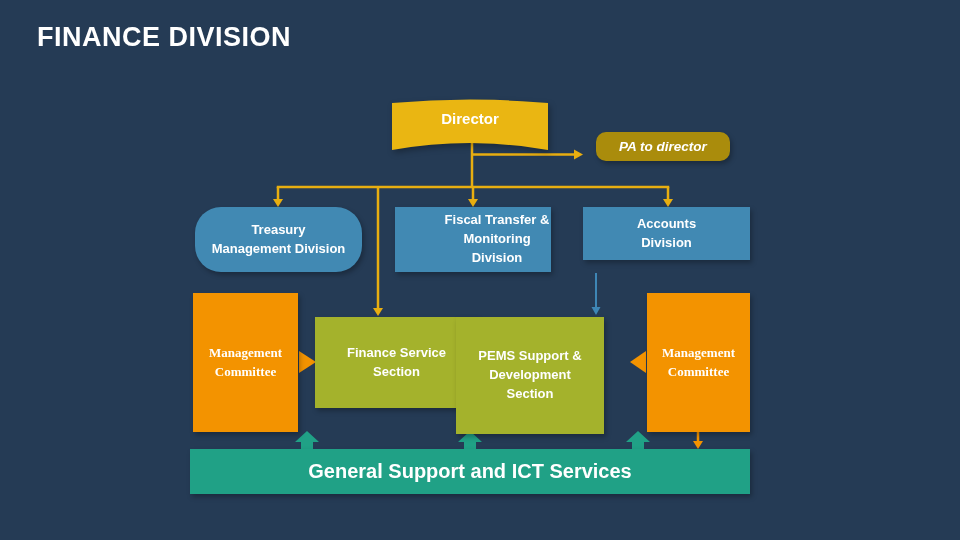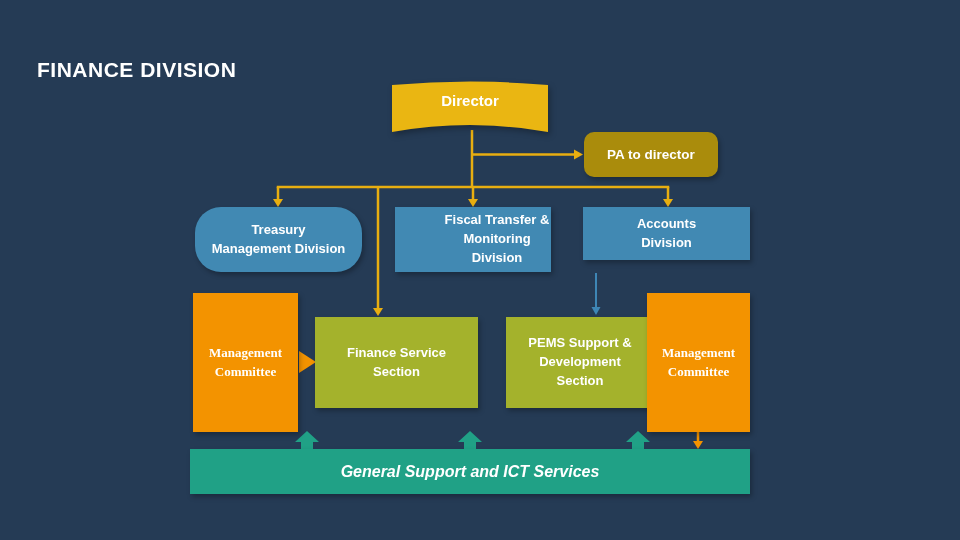--- a/index.html
+++ b/index.html
@@ -17,57 +17,57 @@
   *{margin:0;padding:0;box-sizing:border-box;}
   html,body{width:960px;height:540px;overflow:hidden;}
   body{
     background:var(--background);
     font-family:"Liberation Sans", sans-serif;
     position:relative;
   }
   .slide{position:absolute;inset:0;}
   .page-title{
     position:absolute;left:37px;top:22px;
-    color:var(--text);font-size:21px;font-weight:700;letter-spacing:.5px;margin-top:36px;
+    color:var(--text);font-size:27px;font-weight:700;letter-spacing:.5px;
   }
   .connectors{position:absolute;left:0;top:0;width:960px;height:540px;}
   .stroke-y{stroke:var(--line_yellow);stroke-width:2.5;fill:none;}
   .fill-y{fill:var(--line_yellow);}
   .stroke-b{stroke:var(--connector_blue);stroke-width:2;fill:none;}
   .fill-b{fill:var(--connector_blue);}
   .stroke-o{stroke:var(--orange);stroke-width:2.5;fill:none;}
   .fill-o{fill:var(--orange);}
   .fill-t{fill:var(--teal);}
   .node{
     position:absolute;display:flex;align-items:center;justify-content:center;
     color:var(--text);text-align:center;white-space:pre-line;
     font-size:13px;font-weight:600;line-height:1.45;
     box-shadow:2px 3px 5px rgba(0,0,0,.28);
   }
   .box-blue{background:var(--blue);}
   .box-orange{background:var(--orange);font-family:Liberation Serif, serif;}
   .box-olive{background:var(--olive);}
-  .box-teal{background:var(--teal);font-size:16px;font-weight:700;font-style:italic;}
+  .box-teal{background:var(--teal);font-size:20px;font-weight:700;}
   .box-gold{background:var(--gold_dark);border-radius:10px;font-size:13.5px;font-weight:700;}
   .director{
-    position:absolute;left:392px;top:78px;width:156px;height:54px;
+    position:absolute;left:392px;top:96px;width:156px;height:54px;
     display:flex;align-items:center;justify-content:center;
   }
   .director svg{position:absolute;inset:0;filter:drop-shadow(2px 3px 3px rgba(0,0,0,.3));}
   .director .label{
     position:relative;color:var(--text);font-size:15px;font-weight:700;padding-bottom:10px;
   }
   .node-treasury{left:195px;top:207px;width:167px;height:65px;border-radius:26px;}
   .node-fiscal{left:395px;top:207px;width:156px;height:65px;padding-left:48px;}
   .node-accounts{left:583px;top:207px;width:167px;height:53px;}
   .node-mc-left{left:193px;top:293px;width:105px;height:139px;}
   .node-finance{left:315px;top:317px;width:163px;height:91px;}
-  .node-pems{left:506px;top:317px;width:148px;height:91px;align-items:center;}
+  .node-pems{left:456px;top:317px;width:148px;height:117px;align-items:center;}
   .node-mc-right{left:647px;top:293px;width:103px;height:139px;}
-  .node-pa{left:584px;top:132px;width:134px;height:45px;}
+  .node-pa{left:596px;top:132px;width:134px;height:29px;font-style:italic;}
   .node-ict{left:190px;top:449px;width:560px;height:45px;}
 </style>
 </head>
 <body>
 
 <div class="slide">
 
   <h1 class="page-title">FINANCE DIVISION</h1>
 
   <svg class="connectors" viewBox="0 0 960 540" aria-hidden="true">

